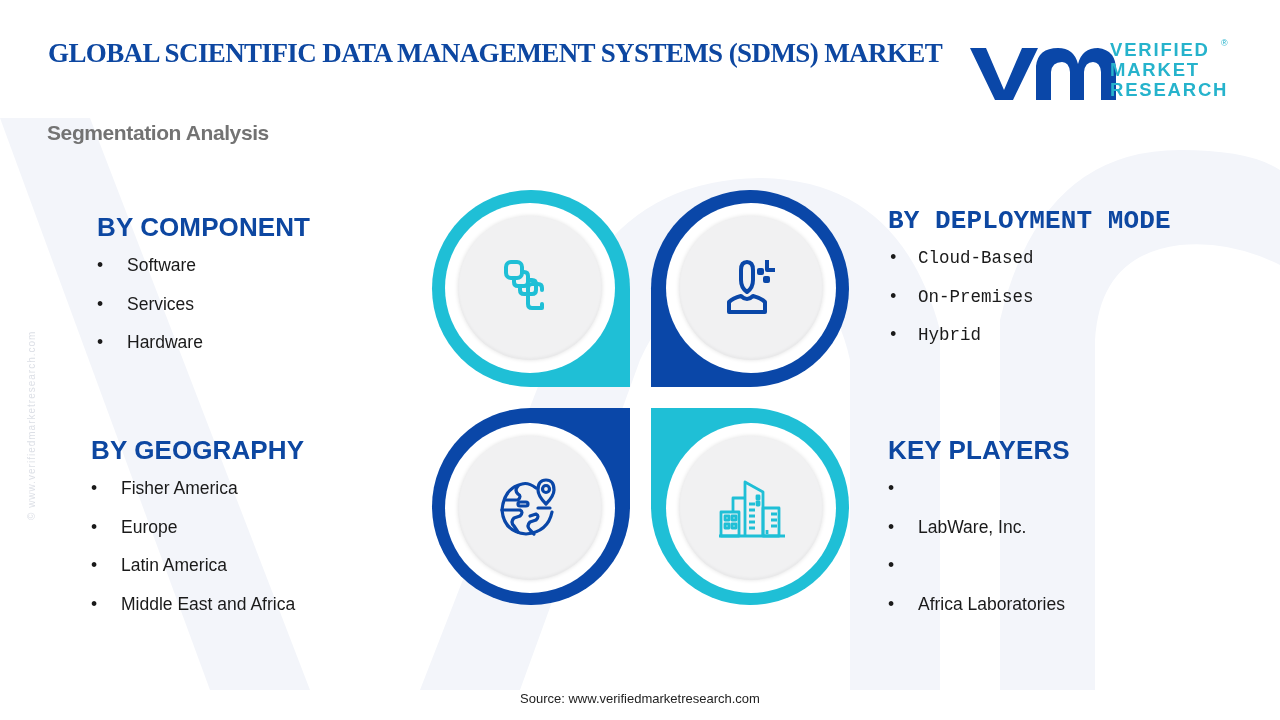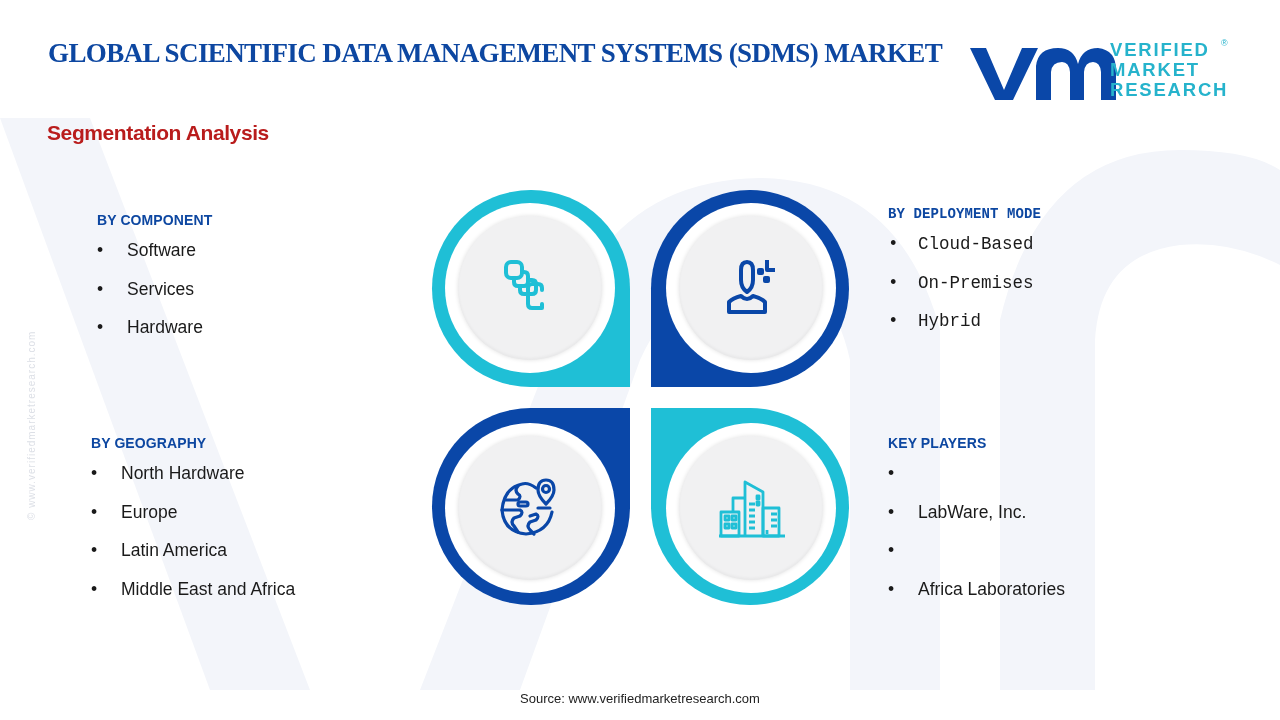--- a/index.html
+++ b/index.html
@@ -14,34 +14,34 @@
     font-size: 10px; color: #dcdfe6; letter-spacing: 1px; white-space: nowrap; z-index: 1;
   }
 
   .title {
     position: absolute; left: 48px; top: 38px; z-index: 2;
     font-family: Liberation Serif, serif; font-weight: bold;
     font-size: 27px; color: #0d47a1; letter-spacing: -0.6px; white-space: nowrap;
   }
   .subtitle {
     position: absolute; left: 47px; top: 121px; z-index: 2;
-    font-weight: bold; font-size: 21px; color: #b91c1c; letter-spacing: -0.4px;
+    font-weight: bold; font-size: 21px; color: #737373; letter-spacing: -0.4px;
   }
 
   .logo { position: absolute; left: 966px; top: 38px; width: 270px; height: 66px; z-index: 2; }
   .logo-text {
     position: absolute; left: 1110px; top: 40px; z-index: 2;
     font-weight: bold; color: #26b3cc; font-size: 18.5px; line-height: 20px; letter-spacing: 1.8px;
   }
   .logo-text span { display: block; }
   .logo-reg { position: absolute; left: 1221px; top: 38px; font-size: 9px; color: #26b3cc; z-index: 2; }
 
   .segment { position: absolute; z-index: 2; }
   .segment h3 {
-    font-weight: bold; font-size: 14px; color: #0d47a1; letter-spacing: 0.1px; margin-bottom: 12px;
+    font-weight: bold; font-size: 26px; color: #0d47a1; letter-spacing: 0.1px; margin-bottom: 12px;
   }
   .segment ul { list-style: none; }
   .segment li { position: relative; font-size: 17.5px; color: #1a1a1a; height: 38.5px; padding-left: 30px; }
   .segment li .bullet { position: absolute; left: 0; top: 0; }
 
   #seg-component { left: 97px; top: 212px; }
   #seg-deployment { left: 888px; top: 206px; font-family: Liberation Mono, monospace; }
   #seg-geography { left: 91px; top: 435px; }
   #seg-players { left: 888px; top: 435px; }
 
@@ -112,21 +112,21 @@
   <ul>
     <li><span class="bullet">•</span><span>Cloud-Based</span></li>
     <li><span class="bullet">•</span><span>On-Premises</span></li>
     <li><span class="bullet">•</span><span>Hybrid</span></li>
   </ul>
 </div>
 
 <div class="segment" id="seg-geography">
   <h3>BY GEOGRAPHY</h3>
   <ul>
-    <li><span class="bullet">•</span><span>North Hardware</span></li>
+    <li><span class="bullet">•</span><span>Fisher America</span></li>
     <li><span class="bullet">•</span><span>Europe</span></li>
     <li><span class="bullet">•</span><span>Latin America</span></li>
     <li><span class="bullet">•</span><span>Middle East and Africa</span></li>
   </ul>
 </div>
 
 <div class="segment" id="seg-players">
   <h3>KEY PLAYERS</h3>
   <ul>
     <li><span class="bullet">•</span></li>

